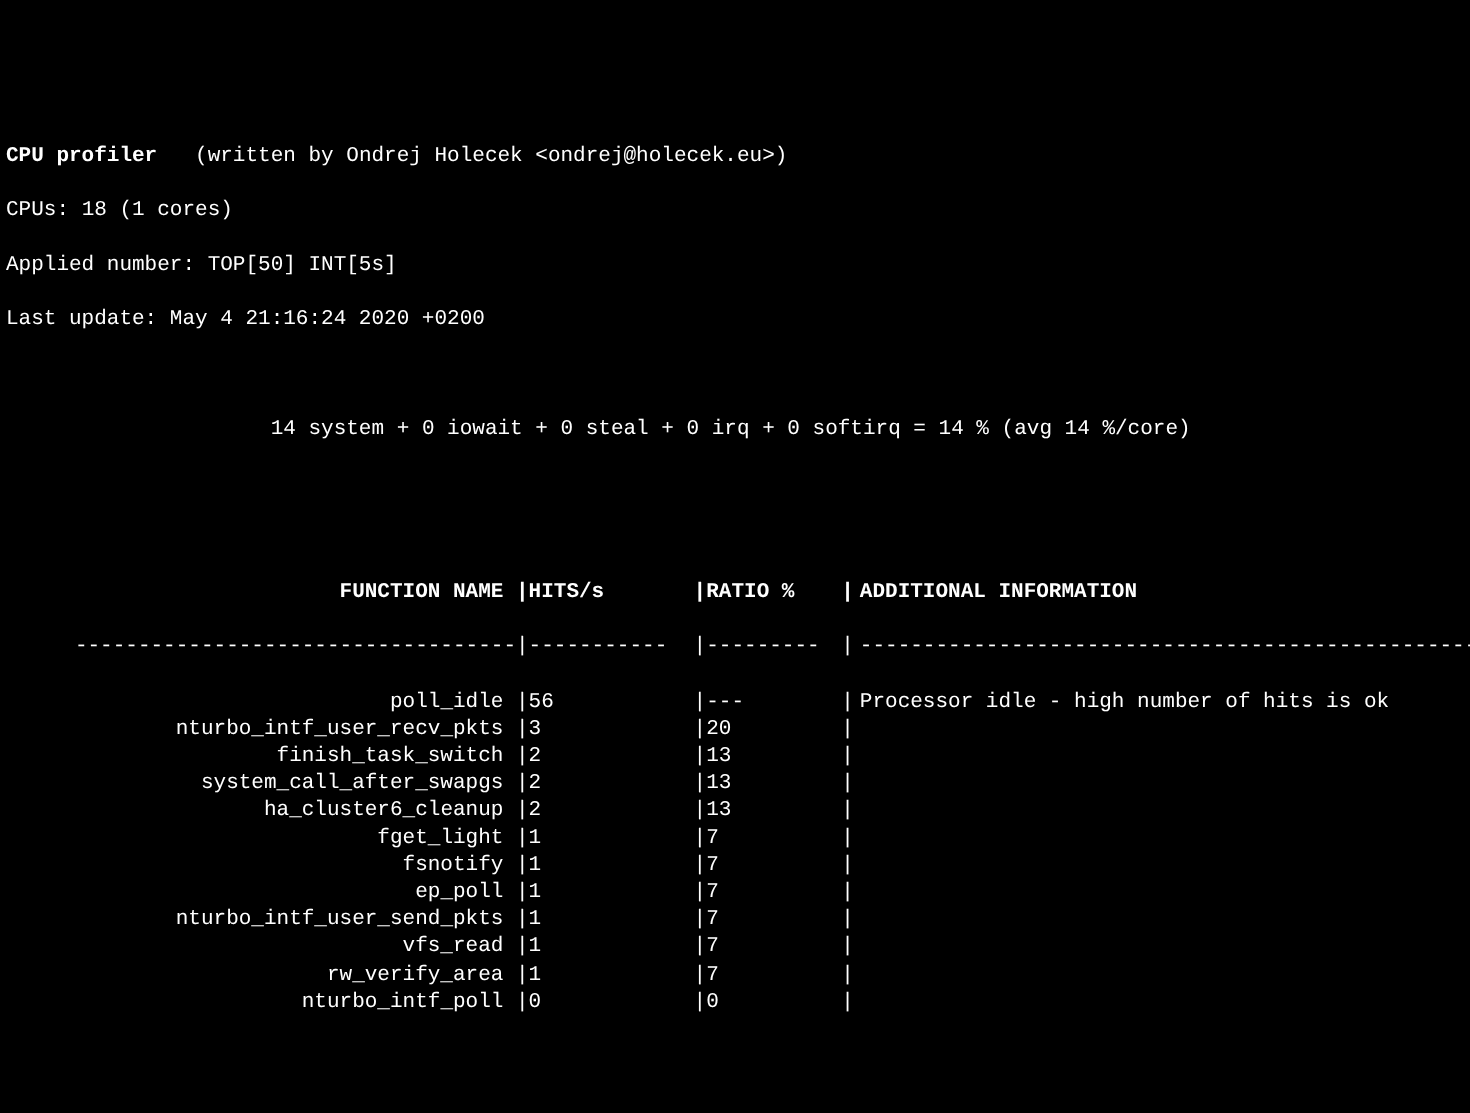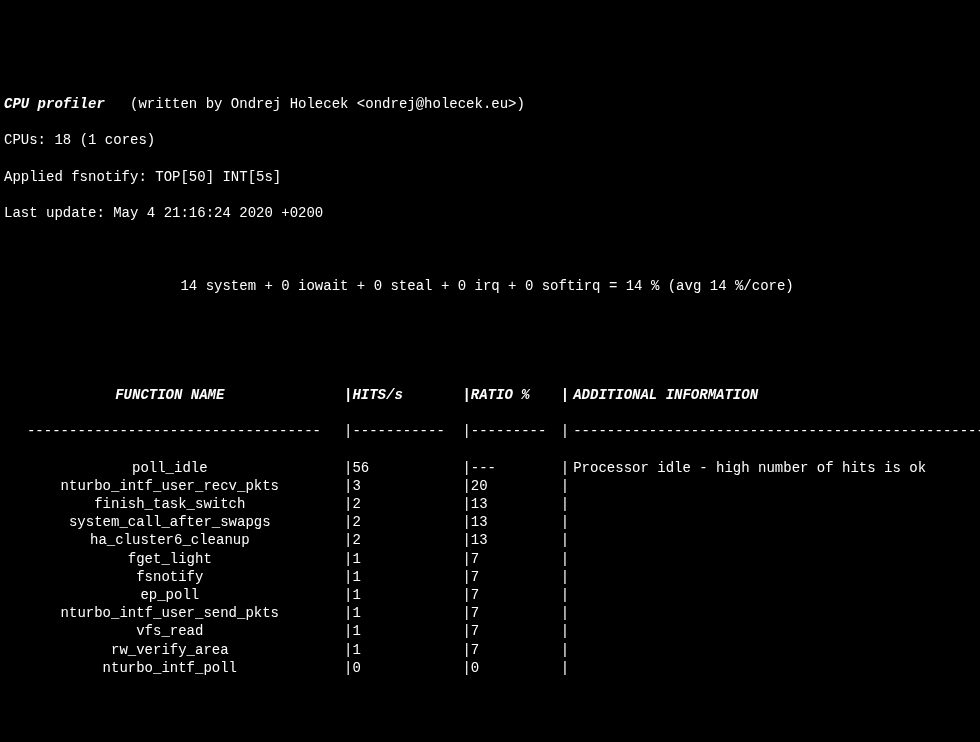--- a/index.html
+++ b/index.html
@@ -8,38 +8,38 @@
       color: #fff;
       font-family: "Consolas", "Monaco", "Courier New", monospace;
       font-size: 14px;
       line-height: 1.3;
       padding: 4px;
       width: 980px;
       height: 742px;
       white-space: pre;
       overflow: hidden;
     }
-    .bold { font-weight: bold; font-style: italic; }
+    .bold { font-weight: bold; }
     .header-line { display: block; }
     .row { display: block; }
-    .col-fn { display: inline-block; width: 340px; text-align: center; }
+    .col-fn { display: inline-block; width: 340px; text-align: right; }
     .col-hits { display: inline-block; width: 110px; text-align: left; }
     .col-ratio { display: inline-block; width: 90px; text-align: left; }
     .col-info { display: inline-block; padding-left: 4px; }
     .sep { display: inline-block; }
   </style>
 </head>
 <body>
 
 
 
 <div>
 <span class="header-line"><span class="bold">CPU profiler</span><span>   (written by Ondrej Holecek &lt;ondrej@holecek.eu&gt;)</span></span>
 <span class="header-line"><span>CPUs: </span><span>18 (1 cores)</span></span>
-<span class="header-line"><span>Applied fsnotify: </span><span>TOP[50] INT[5s]</span></span>
+<span class="header-line"><span>Applied number: </span><span>TOP[50] INT[5s]</span></span>
 <span class="header-line"><span>Last update: </span><span>May 4 21:16:24 2020 +0200</span></span>
 <span class="header-line"> </span>
 <span class="header-line"><span>                     </span><span>14 system + 0 iowait + 0 steal + 0 irq + 0 softirq = 14 % (avg 14 %/core)</span></span>
 <span class="header-line"><span>                     </span></span>
 <span class="header-line"> </span>
 <span class="row bold"><span class="col-fn">FUNCTION NAME </span><span class="sep">|</span><span class="col-hits">HITS/s </span><span class="sep">|</span><span class="col-ratio">RATIO % </span><span class="sep">|</span><span class="col-info">ADDITIONAL INFORMATION</span></span>
 <div id="divider-top"><span class="row"><span class="col-fn">-----------------------------------</span><span class="sep">|</span><span class="col-hits">-----------</span><span class="sep">|</span><span class="col-ratio">---------</span><span class="sep">|</span><span class="col-info">--------------------------------------------------------</span></span></div>
 <div id="table-rows"><span class="row"><span class="col-fn">poll_idle </span><span class="sep">|</span><span class="col-hits">56 </span><span class="sep">|</span><span class="col-ratio">--- </span><span class="sep">|</span><span class="col-info">Processor idle - high number of hits is ok</span></span><span class="row"><span class="col-fn">nturbo_intf_user_recv_pkts </span><span class="sep">|</span><span class="col-hits">3 </span><span class="sep">|</span><span class="col-ratio">20 </span><span class="sep">|</span><span class="col-info"></span></span><span class="row"><span class="col-fn">finish_task_switch </span><span class="sep">|</span><span class="col-hits">2 </span><span class="sep">|</span><span class="col-ratio">13 </span><span class="sep">|</span><span class="col-info"></span></span><span class="row"><span class="col-fn">system_call_after_swapgs </span><span class="sep">|</span><span class="col-hits">2 </span><span class="sep">|</span><span class="col-ratio">13 </span><span class="sep">|</span><span class="col-info"></span></span><span class="row"><span class="col-fn">ha_cluster6_cleanup </span><span class="sep">|</span><span class="col-hits">2 </span><span class="sep">|</span><span class="col-ratio">13 </span><span class="sep">|</span><span class="col-info"></span></span><span class="row"><span class="col-fn">fget_light </span><span class="sep">|</span><span class="col-hits">1 </span><span class="sep">|</span><span class="col-ratio">7 </span><span class="sep">|</span><span class="col-info"></span></span><span class="row"><span class="col-fn">fsnotify </span><span class="sep">|</span><span class="col-hits">1 </span><span class="sep">|</span><span class="col-ratio">7 </span><span class="sep">|</span><span class="col-info"></span></span><span class="row"><span class="col-fn">ep_poll </span><span class="sep">|</span><span class="col-hits">1 </span><span class="sep">|</span><span class="col-ratio">7 </span><span class="sep">|</span><span class="col-info"></span></span><span class="row"><span class="col-fn">nturbo_intf_user_send_pkts </span><span class="sep">|</span><span class="col-hits">1 </span><span class="sep">|</span><span class="col-ratio">7 </span><span class="sep">|</span><span class="col-info"></span></span><span class="row"><span class="col-fn">vfs_read </span><span class="sep">|</span><span class="col-hits">1 </span><span class="sep">|</span><span class="col-ratio">7 </span><span class="sep">|</span><span class="col-info"></span></span><span class="row"><span class="col-fn">rw_verify_area </span><span class="sep">|</span><span class="col-hits">1 </span><span class="sep">|</span><span class="col-ratio">7 </span><span class="sep">|</span><span class="col-info"></span></span><span class="row"><span class="col-fn">nturbo_intf_poll </span><span class="sep">|</span><span class="col-hits">0 </span><span class="sep">|</span><span class="col-ratio">0 </span><span class="sep">|</span><span class="col-info"></span></span></div>
 
 

